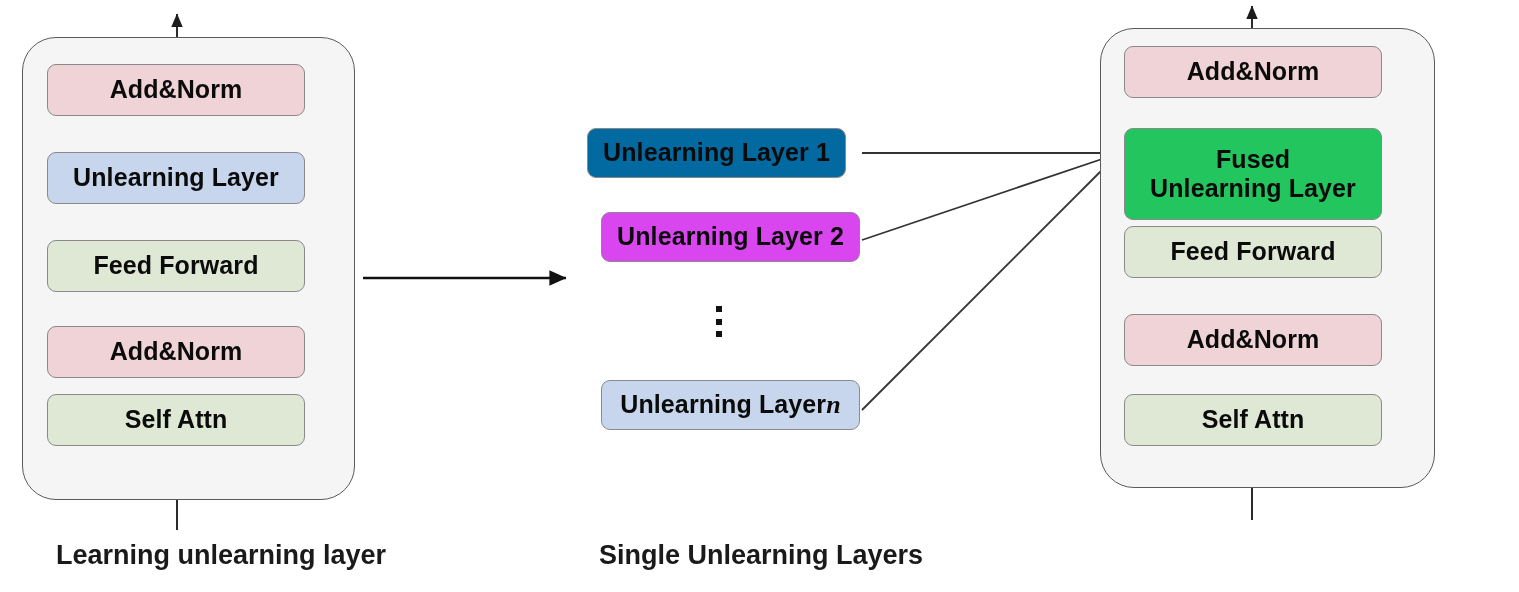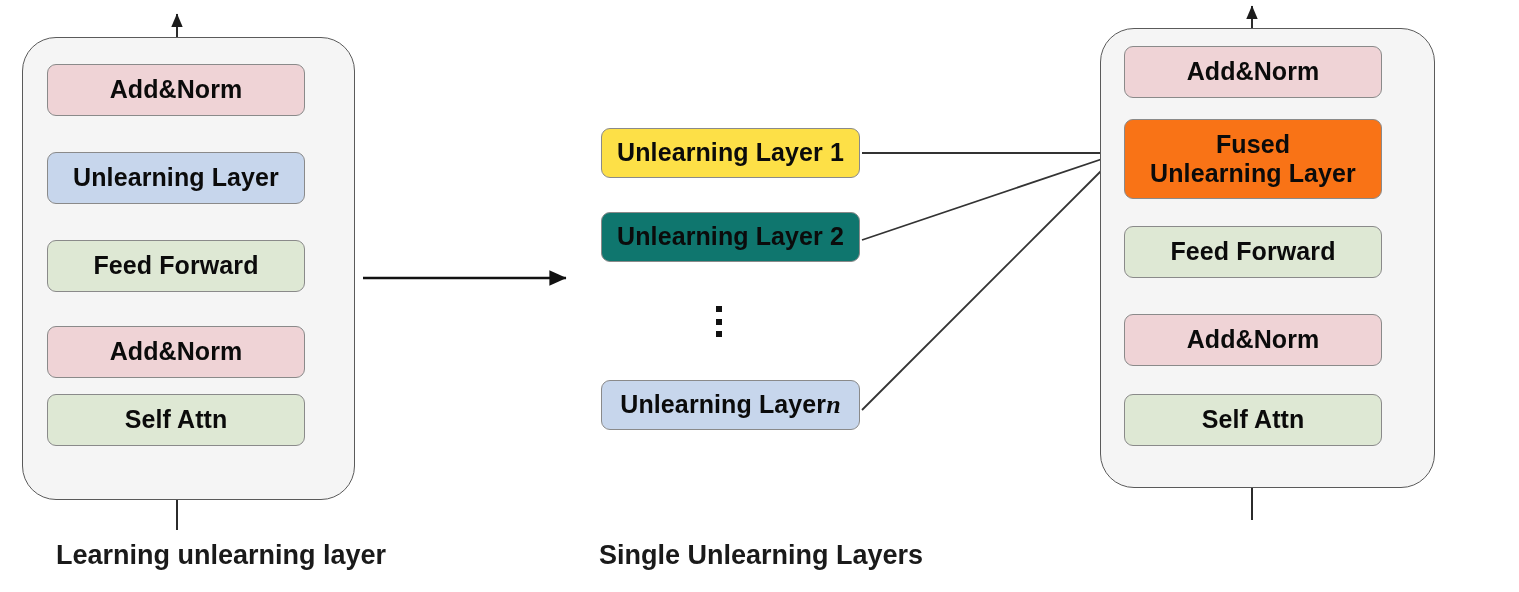--- a/index.html
+++ b/index.html
@@ -138,38 +138,38 @@
   <div class="node-box" style="left:47px; top:64px; width:258px; height:52px; background:#EFD3D6;">Add&amp;Norm</div>
 
   <div class="node-box" style="left:47px; top:152px; width:258px; height:52px; background:#C7D6EC;">Unlearning Layer</div>
 
   <div class="node-box" style="left:47px; top:240px; width:258px; height:52px; background:#DEE8D4;">Feed Forward</div>
 
   <div class="node-box" style="left:47px; top:326px; width:258px; height:52px; background:#EFD3D6;">Add&amp;Norm</div>
 
   <div class="node-box" style="left:47px; top:394px; width:258px; height:52px; background:#DEE8D4;">Self Attn</div>
 
-  <div class="node-box" style="left:601px; top:128px; width:259px; height:50px; background:#fde047;">Unlearning Layer 1</div>
+  <div class="node-box" style="left:587px; top:128px; width:259px; height:50px; background:#0369a1;">Unlearning Layer 1</div>
 
-  <div class="node-box" style="left:601px; top:212px; width:259px; height:50px; background:#0f766e;">Unlearning Layer 2</div>
+  <div class="node-box" style="left:601px; top:212px; width:259px; height:50px; background:#d946ef;">Unlearning Layer 2</div>
 
   <div class="ellipsis-dots" style="left:716px; top:306px;">
     <i></i>
       <i></i>
       <i></i>
   </div>
 
   <div class="node-box" style="left:601px; top:380px; width:259px; height:50px; background:#C7D6EC;">
     <span>Unlearning Layer </span>
       <span class="math-italic">n</span>
   </div>
 
   <div class="node-box" style="left:1124px; top:46px; width:258px; height:52px; background:#EFD3D6;">Add&amp;Norm</div>
 
-  <div class="node-box" style="left:1124px; top:119px; width:258px; height:80px; background:#f97316; padding:0 22px;">Fused Unlearning Layer</div>
+  <div class="node-box" style="left:1124px; top:128px; width:258px; height:92px; background:#22c55e; padding:0 22px;">Fused Unlearning Layer</div>
 
   <div class="node-box" style="left:1124px; top:226px; width:258px; height:52px; background:#DEE8D4;">Feed Forward</div>
 
   <div class="node-box" style="left:1124px; top:314px; width:258px; height:52px; background:#EFD3D6;">Add&amp;Norm</div>
 
   <div class="node-box" style="left:1124px; top:394px; width:258px; height:52px; background:#DEE8D4;">Self Attn</div>
 
   <div class="caption" style="left:599px; top:540px;">Single Unlearning Layers</div>
 
   <div class="caption" style="left:56px; top:540px;">Learning unlearning layer</div>

